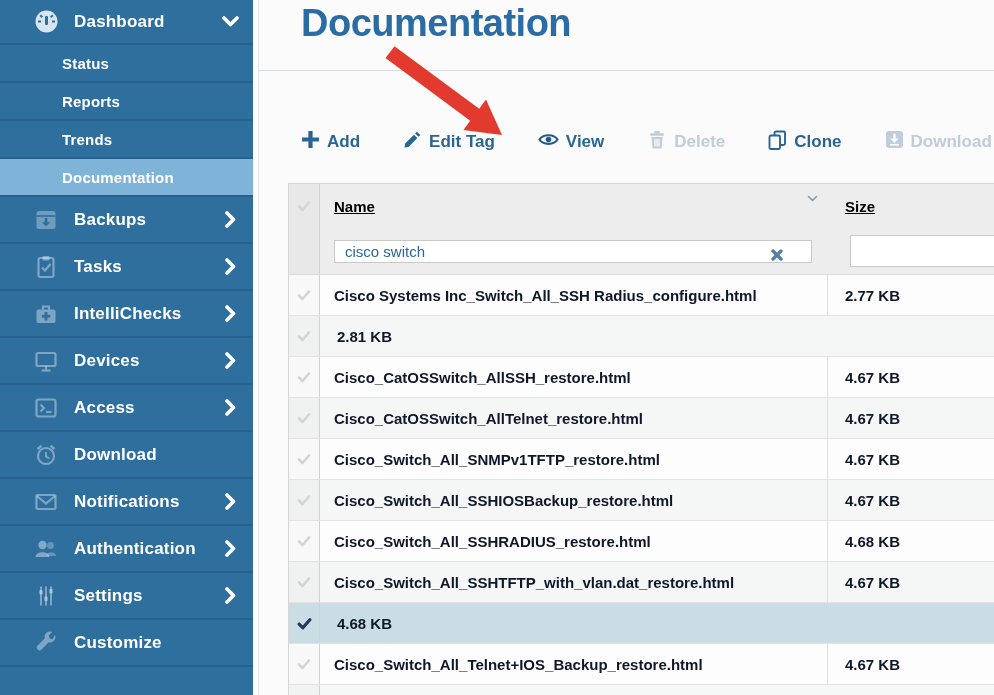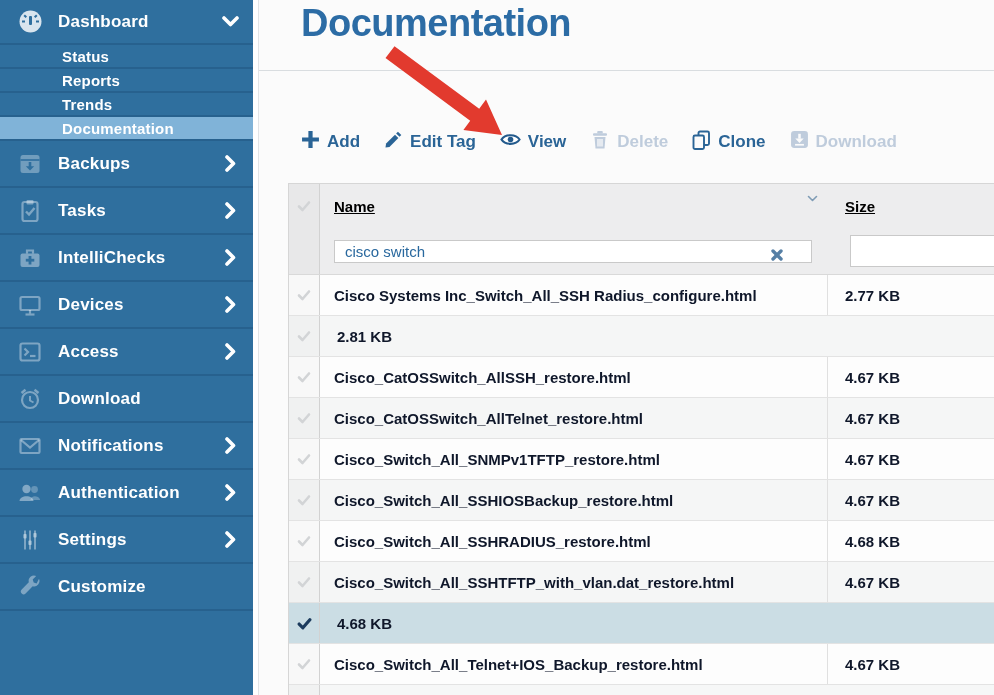--- a/index.html
+++ b/index.html
@@ -1,37 +1,37 @@
 <!DOCTYPE html>
 <html><head>
 <meta charset="utf-8">
 <style>
   * { box-sizing: border-box; margin: 0; padding: 0; }
   html,body { width:994px; height:695px; overflow:hidden; }
   body { font-family:"Liberation Sans", sans-serif; background:#fbfbfb; position:relative; }
 
   
   .sidebar { position:absolute; left:0; top:0; bottom:0; width:253px; background:#2f6f9e; }
-  .sb-item { display:flex; align-items:center; height:47px; border-bottom:2px solid #27618e; color:#fff; cursor:pointer; }
+  .sb-item { display:flex; align-items:center; height:47px; border-bottom:2px solid #27618e; color:#fff; cursor:pointer;padding-left:16px; }
   .sb-item.first { height:45px; }
   .sb-icon { width:30px; height:26px; margin-left:15px; margin-right:13px; display:flex; align-items:center; justify-content:center; flex:0 0 30px; }
   .sb-label { font-size:17px; font-weight:700; letter-spacing:.2px; }
   .sb-chev { margin-left:auto; margin-right:17px; display:flex; }
   .sb-chev.down svg { transform:rotate(90deg); }
-  .sb-sub { height:24px; padding-left:62px; }
+  .sb-sub { height:38px; padding-left:62px; }
   .sb-sub .sb-label { font-size:15px; }
   .sb-sub.active { background:#80b3d8; }
 
   
   .gutter { position:absolute; left:253px; top:0; bottom:0; width:5px; background:#ffffff; }
   .main { position:absolute; left:258px; right:0; top:0; bottom:0; background:#fbfbfb; border-left:1px solid #e1e4e7; }
   .page-title { position:absolute; left:42px; top:2px; font-size:38px; font-weight:700; color:#2c6ca5; letter-spacing:-.5px; }
   .title-divider { position:absolute; left:0; right:0; top:70px; height:1px; background:#d9dde0; }
 
-  .toolbar { position:absolute; left:42px; top:126px; display:flex; align-items:center; gap:24px; height:32px; }
+  .toolbar { position:absolute; left:42px; top:126px; display:flex; align-items:center; gap:43px; height:32px; }
   .tbtn { display:flex; align-items:center; gap:7px; font-size:17px; font-weight:700; color:#2a6496; cursor:pointer; white-space:nowrap; }
   .tbtn.disabled { color:#bfccdc; cursor:default; }
 
   .annot-arrow { position:absolute; left:122px; top:46px; pointer-events:none; }
 
   
   .tblwrap { position:absolute; left:29px; top:183px; width:760px; }
   .tbl { border-left:1px solid #d6d6d6; border-top:1px solid #d6d6d6; }
   .thead { background:#ededee; border-bottom:1px solid #d9d9d9; }
   .hrow { display:flex; height:44px; align-items:center; }

